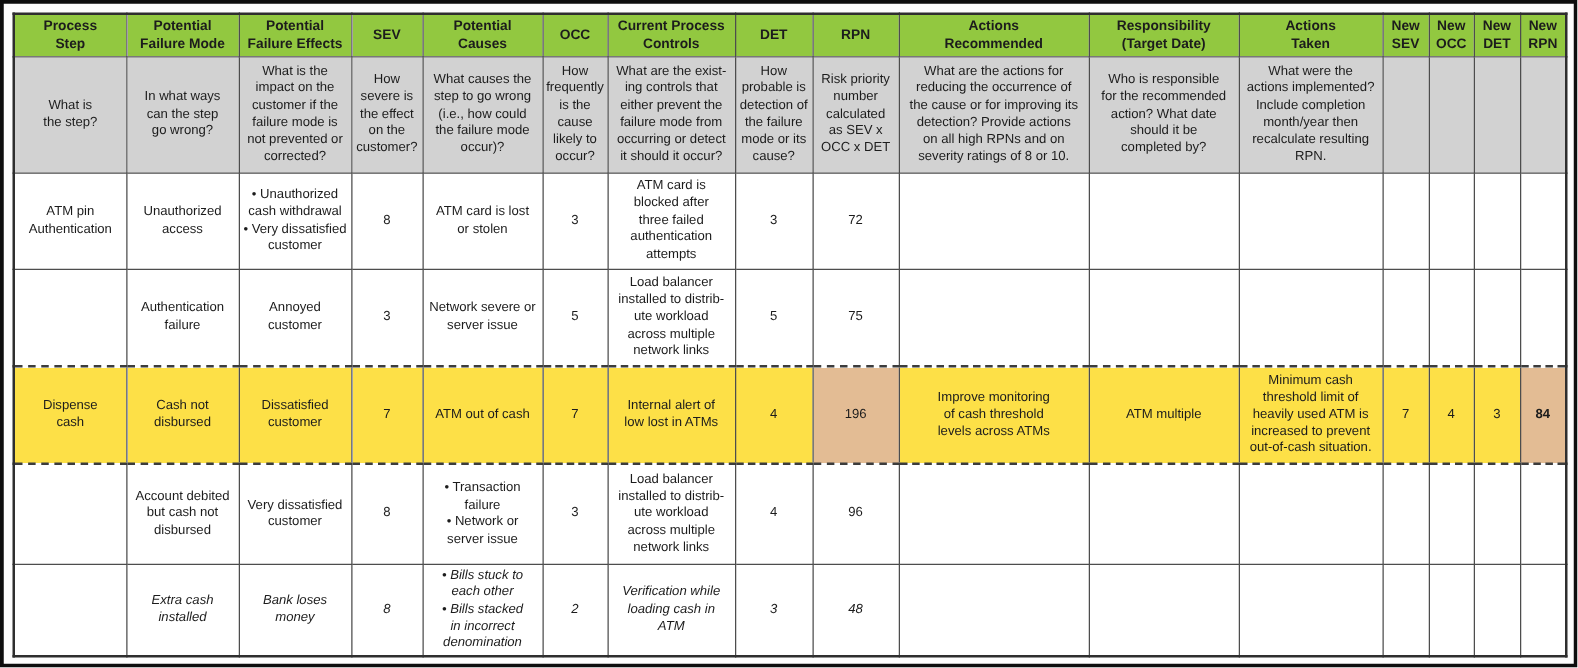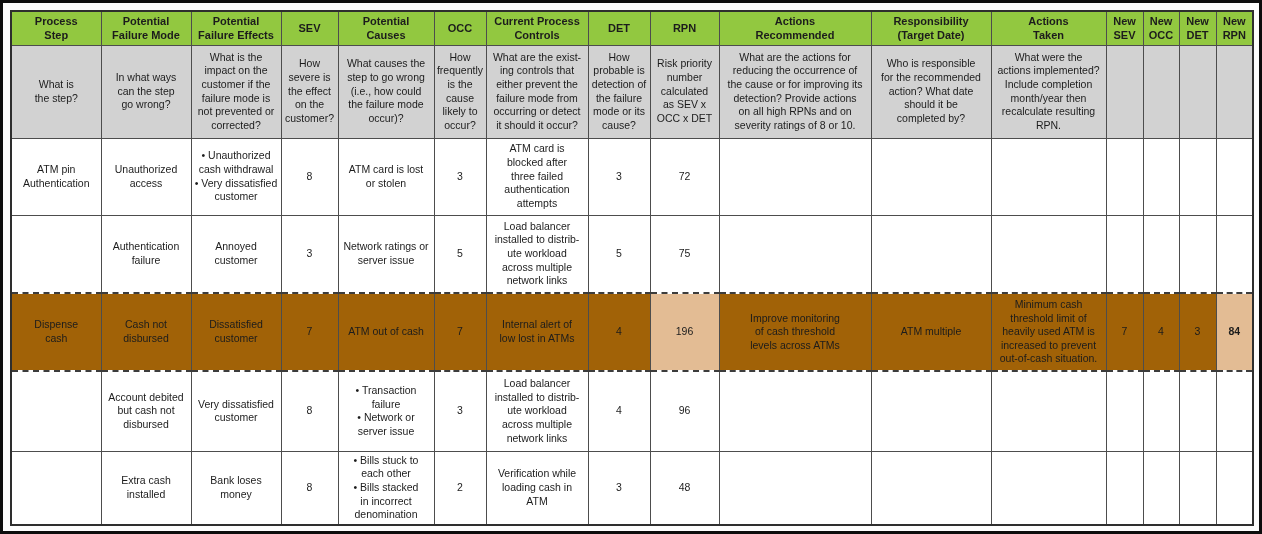--- a/index.html
+++ b/index.html
@@ -39,23 +39,23 @@
     height: 93px;
   }
   tr.data td {
     background: #ffffff;
     font-size: 10.5px; line-height: 1.3;
   }
   tr.r0 td { height: 77px; }
   tr.r1 td { height: 78px; }
   tr.r2 td { height: 78px; }
   tr.r3 td { height: 80px; }
-  tr.r4 td { height: 74px; }
+  tr.r4 td { height: 74px; font-style: italic; }
   tr.highlight td {
-    background: #a16207;
+    background: #fde047;
     border-top: 2px dashed #3c3c3c;
     border-bottom: 2px dashed #3c3c3c;
   }
   tr.highlight td:first-child { border-left: 2px dashed #3c3c3c; }
   tr.highlight td:last-child  { border-right: 2px dashed #3c3c3c; font-weight: bold; }
   tr.highlight td.orange { background: #E3BC94; }
 </style>
 </head>
 <body>
 
@@ -209,21 +209,21 @@
       <td></td>
     </tr>
 
     <tr class="data r1">
       <td></td>
       <td>Authentication
 failure</td>
       <td>Annoyed
 customer</td>
       <td>3</td>
-      <td>Network ratings or
+      <td>Network severe or
 server issue</td>
       <td>5</td>
       <td>Load balancer
 installed to distrib-
 ute workload
 across multiple
 network links</td>
       <td>5</td>
       <td>75</td>
       <td></td>

